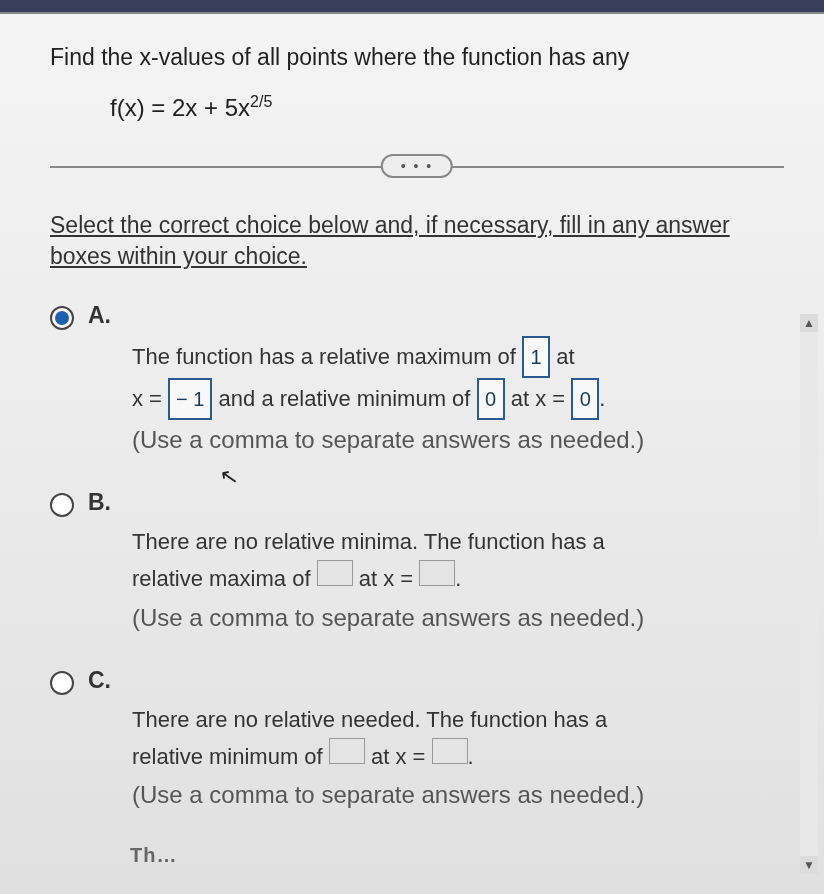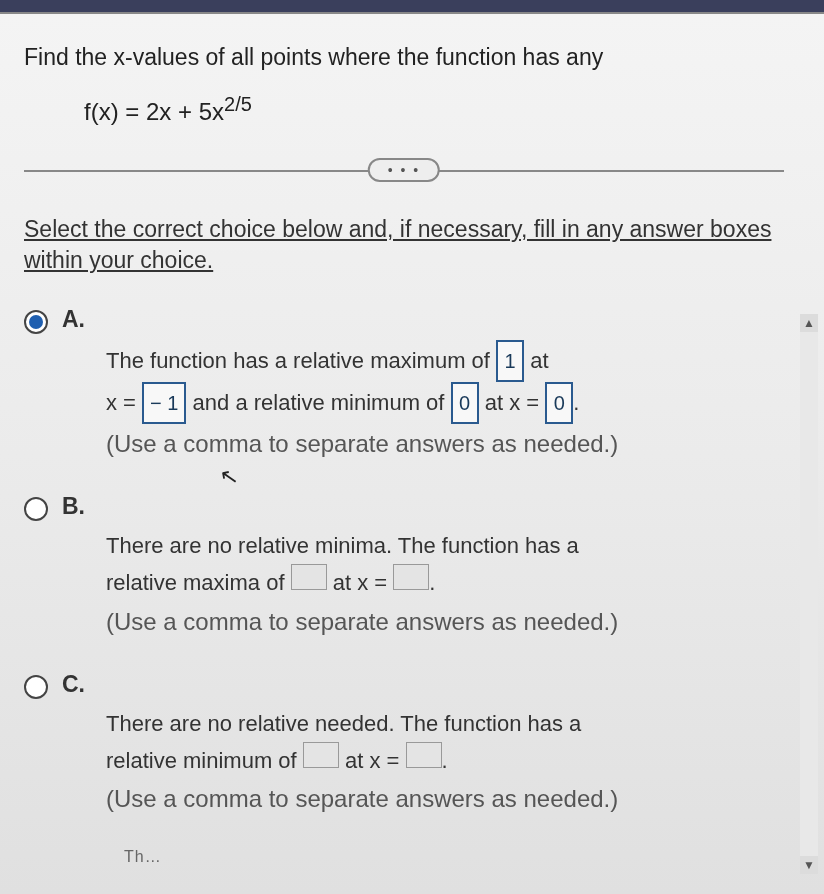--- a/index.html
+++ b/index.html
@@ -11,21 +11,21 @@
     overflow: hidden;
     position: relative;
   }
   .top-bar {
     height: 14px;
     background: #3a3f5c;
     border-bottom: 2px solid #888;
   }
   .page {
     background: linear-gradient(180deg, #f4f4f4 0%, #ebebeb 50%, #e0e0e0 100%);
-    padding: 28px 40px 20px 24px;
+    padding: 28px 40px 20px 50px;
     position: relative;
     height: calc(100% - 14px);
   }
   .left-edge {
     position: absolute;
     left: 0; top: 14px; bottom: 0;
     width: 14px;
     background: #f0f0f0;
     border-right: 2px solid #ccc;
   }
@@ -50,21 +50,21 @@
     line-height: 1.35;
     margin-bottom: 20px;
   }
   .equation {
     font-size: 24px;
     color: #222;
     margin-left: 60px;
     margin-bottom: 30px;
   }
   .equation .sup {
-    font-size: 20px;
+    font-size: 16px;
     vertical-align: super;
   }
   .divider-row {
     position: relative;
     height: 28px;
     margin-bottom: 30px;
   }
   .divider-line {
     border: none;
     border-top: 2px solid #888;
@@ -174,23 +174,24 @@
     position: absolute;
     left: 220px;
     top: 450px;
     font-size: 22px;
     color: #222;
     transform: rotate(-10deg);
     pointer-events: none;
   }
   .cutoff {
     color: #666;
-    font-size: 16px;
-    margin-left: 100px;
+    font-size: 20px;
+    margin-left: 80px;
     letter-spacing: 1px;
+    font-weight: bold;
   }
 </style>
 </head>
 <body>
 
 <div class="top-bar"></div>
 <div class="left-edge"></div>
 <div class="arrow-tab">
   <span>▲</span>
 </div>

